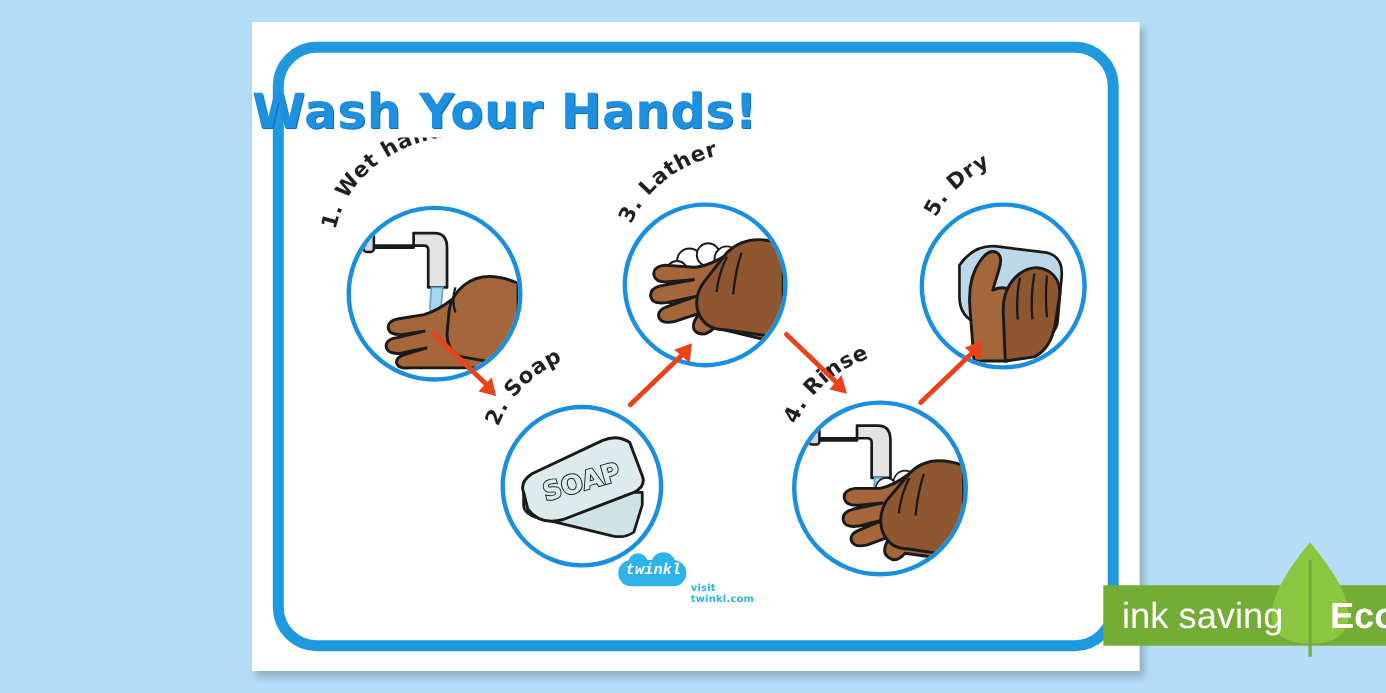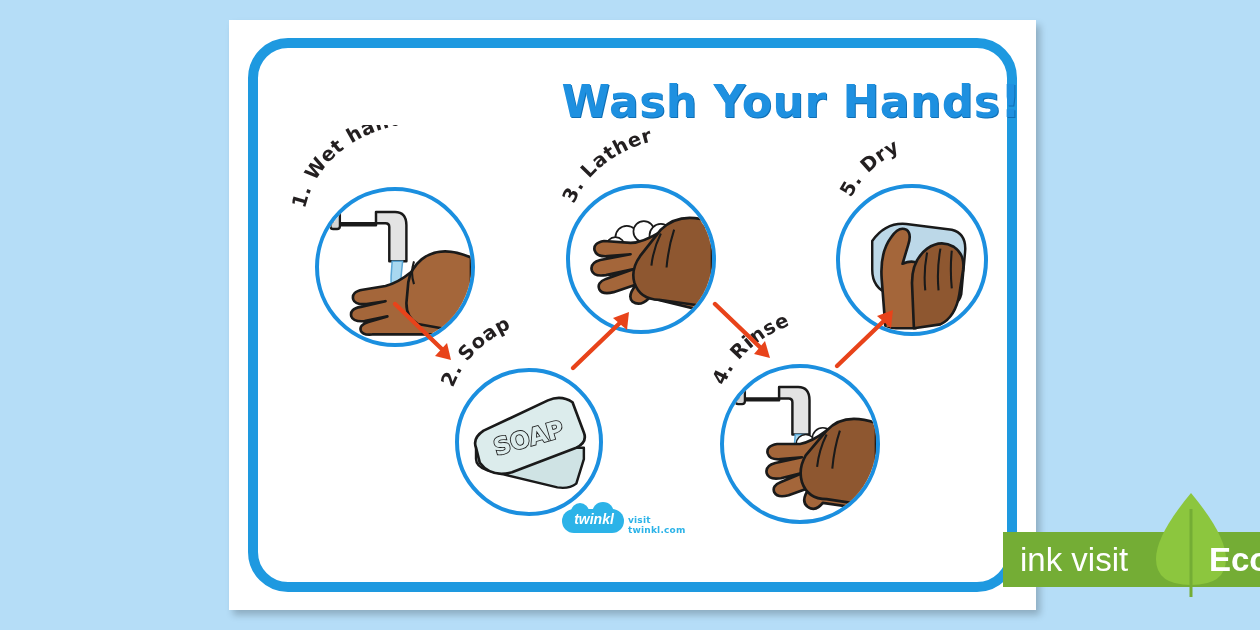--- a/index.html
+++ b/index.html
@@ -39,28 +39,27 @@
     border-radius: 40px;
     box-sizing: border-box;
   }
 
   
   #title {
     position: absolute;
     left: 0;
     top: 56px;
     width: 745px;
-    text-align: right;
+    text-align: left;
     font-size: 44px;
     font-weight: bold;
     letter-spacing: 0.5px;
     color: #1e90e0;
     text-shadow: 1px 1px 0 #0f6fb5;
     font-family: "DejaVu Sans", sans-serif;
-    margin-left: 47px;
   }
 
   
   .step {
     position: absolute;
   }
   .circle {
     position: absolute;
     border: 4px solid #1b8fdf;
     border-radius: 50%;
@@ -126,31 +125,31 @@
     height: 22px;
     background: #2cb3e8;
     border-radius: 50%;
   }
   #twinkl-word {
     position: absolute;
     left: 6px;
     top: 4px;
     width: 52px;
     text-align: center;
-    font-family: Liberation Sans, sans-serif;
+    font-family: Liberation Mono, monospace;
     font-size: 14px;
     font-weight: bold;
     font-style: italic;
     color: #ffffff;
     z-index: 3;
   }
   #twinkl-visit {
     position: absolute;
     left: 66px;
-    top: 8px;
+    top: 23px;
     font-family: "DejaVu Sans", sans-serif;
     font-size: 9px;
     font-weight: bold;
     color: #2cb3e8;
     letter-spacing: 0.2px;
   }
 
   
   #eco-banner {
     position: absolute;
@@ -361,16 +360,16 @@
       <div id="twinkl-word">twinkl</div>
       <div id="twinkl-visit">visit twinkl.com</div>
     </div>
   </div>
 
   <div id="eco-banner"></div>
   <svg id="eco-leaf" viewBox="0 0 78 108">
     <path d="M39,2 Q74,44 74,68 Q74,94 39,94 Q4,94 4,68 Q4,44 39,2 Z" fill="#8cc63e"></path>
     <line x1="39" y1="18" x2="39" y2="106" stroke="#74ad35" stroke-width="3"></line>
   </svg>
-  <div id="eco-ink-text">ink visit</div>
+  <div id="eco-ink-text">ink saving</div>
   <div id="eco-word">Eco</div>
 
 </div>
 
 </body></html>

